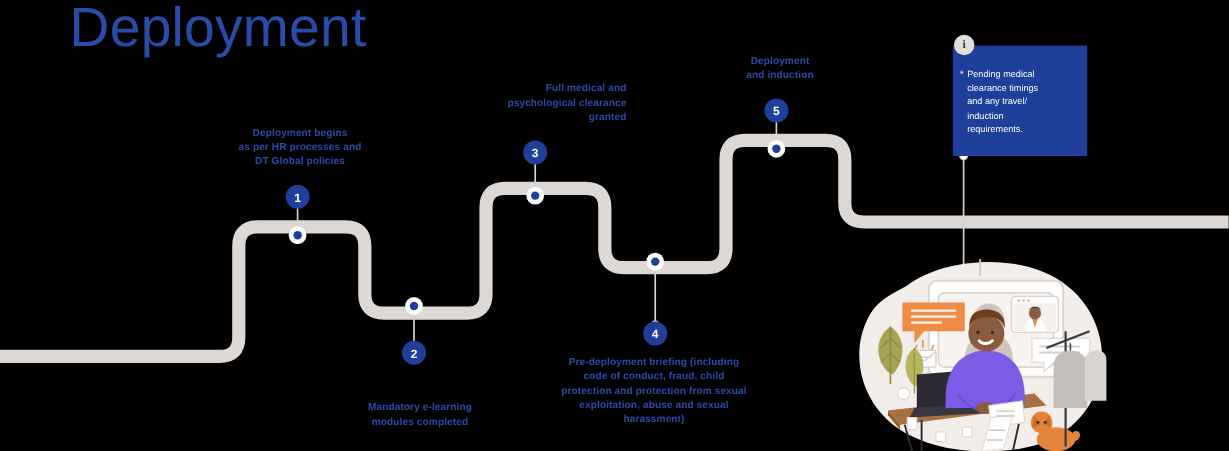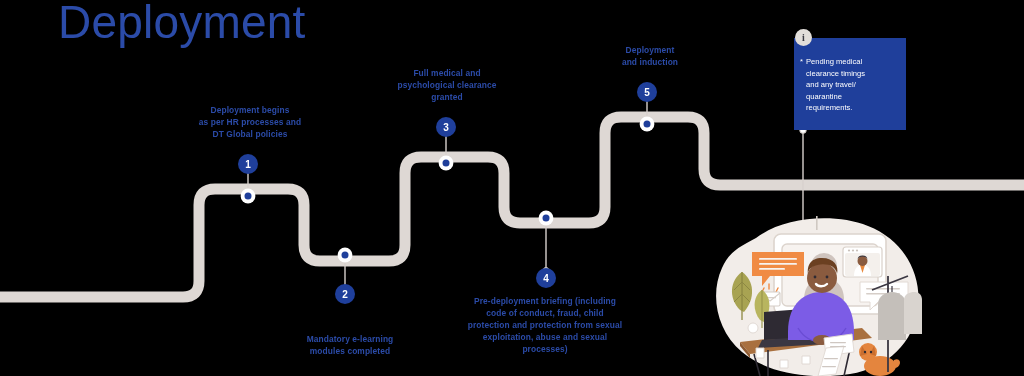--- a/index.html
+++ b/index.html
@@ -40,21 +40,21 @@
     color: #2B4BA8;
     font-size: 8.4px;
     font-weight: bold;
     line-height: 1.42;
     text-align: center;
     letter-spacing: 0.1px;
     white-space: pre-line;
   }
   #step-label-1 { left: 170px; top: 105px; width: 160px; }
   #step-label-2 { left: 275px; top: 334px; width: 150px; }
-  #step-label-3 { left: 372px; top: 68px; width: 150px; }
+  #step-label-3 { left: 372px; top: 68px; width: 150px; text-align: right; }
   #step-label-4 { left: 455px; top: 296px; width: 180px; }
   #step-label-5 { left: 580px; top: 45px; width: 140px; }
 
   
   #callout-box {
     position: absolute;
     left: 794px; top: 38px;
     width: 112px; height: 92px;
     background: #1F3F9B;
   }
@@ -177,30 +177,30 @@
 DT Global policies</div>
   <div class="step-label" id="step-label-2">Mandatory e-learning
 modules completed</div>
   <div class="step-label" id="step-label-3">Full medical and
 psychological clearance
 granted</div>
   <div class="step-label" id="step-label-4">Pre-deployment briefing (including
 code of conduct, fraud, child
 protection and protection from sexual
 exploitation, abuse and sexual
-processes)</div>
+harassment)</div>
   <div class="step-label" id="step-label-5">Deployment
 and induction</div>
 
   <div id="callout-box">
     <div id="callout-bullet">*</div>
     <div id="callout-text">Pending medical
 clearance timings
 and any travel/
-quarantine
+induction
 requirements.</div>
   </div>
   <div id="info-icon">i</div>
 
   <svg id="illustration" viewBox="0 0 212 160">
 
     <path d="M44,22 C70,2 120,-4 156,10 C192,24 210,58 206,92 C202,126 176,152 138,158
              C100,164 56,158 30,136 C4,114 -2,78 10,52 C18,34 30,30 44,22 Z" fill="#F2EDE9"></path>
 
     <rect x="104" y="-10" width="1.6" height="24" fill="#CFC8C2"></rect>

